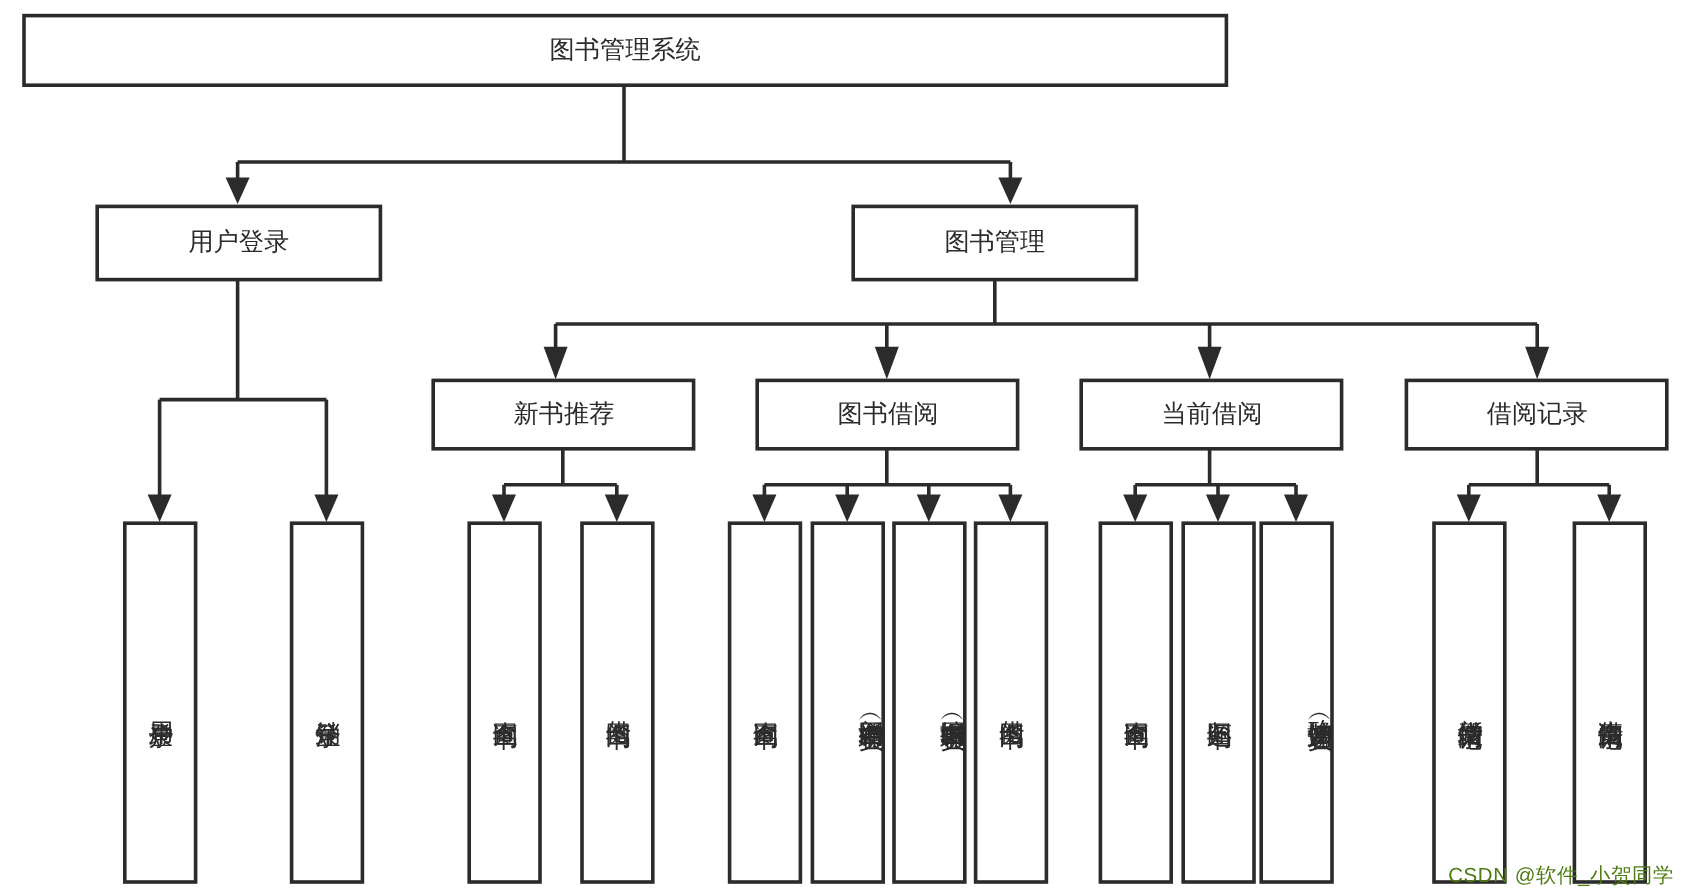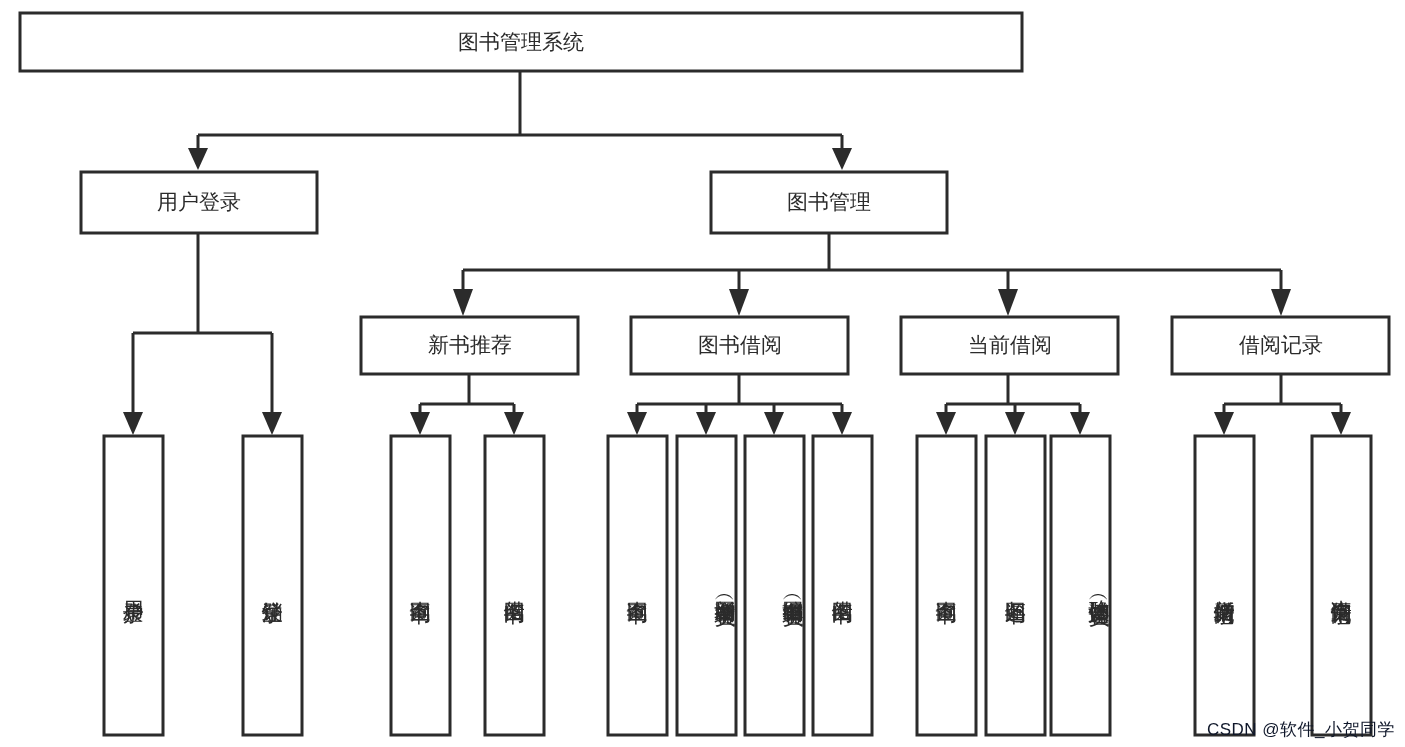--- a/index.html
+++ b/index.html
@@ -67,21 +67,21 @@
     letter-spacing: 1px;
     white-space: nowrap;
     pointer-events: none;
   }
   .watermark {
     position: absolute;
     right: 10px;
     bottom: 6px;
     font-family: "Liberation Sans", "DejaVu Sans", sans-serif;
     font-size: 17px;
-    color: #0f172a;
+    color: #4d7c0f;
     letter-spacing: 0.5px;
     user-select: none;
     white-space: nowrap;
   }
 </style>
 </head>
 <body>
 
 <div id="diagram-root">
 

